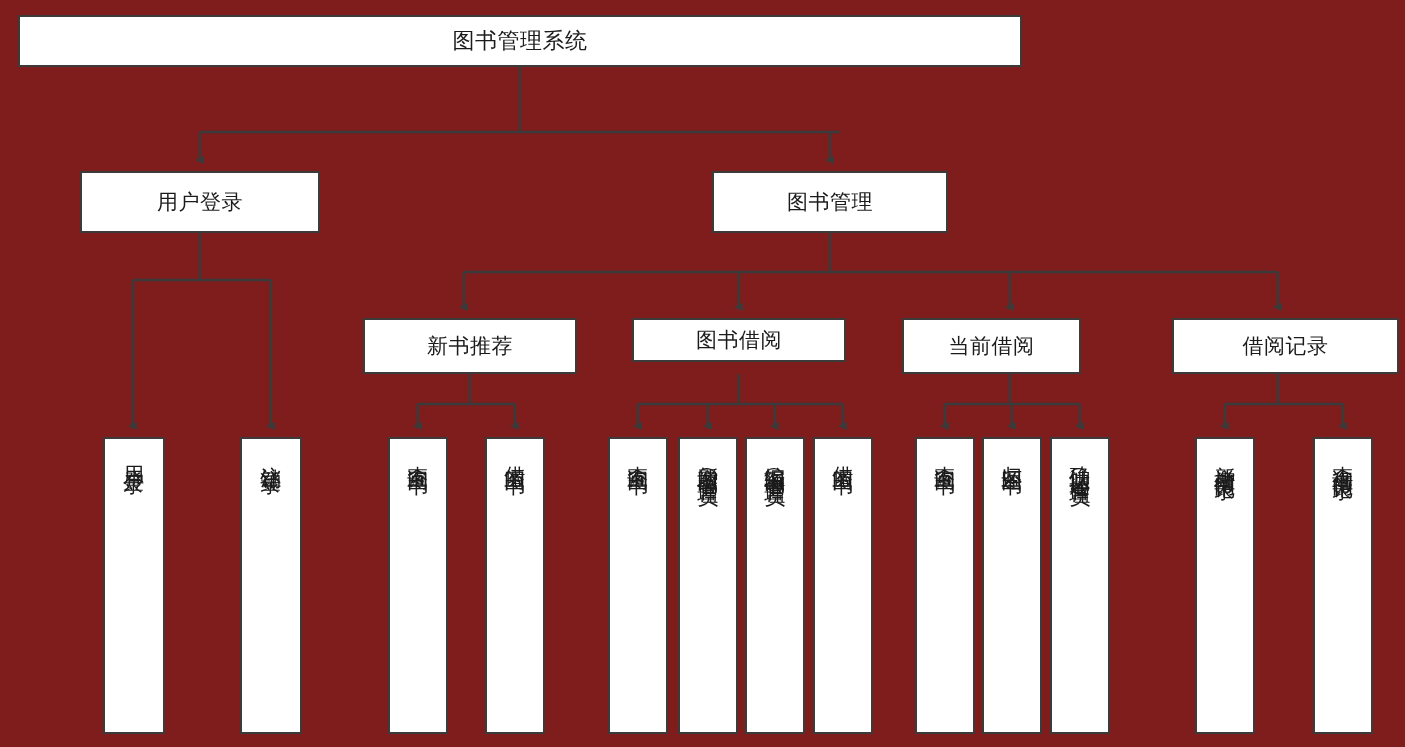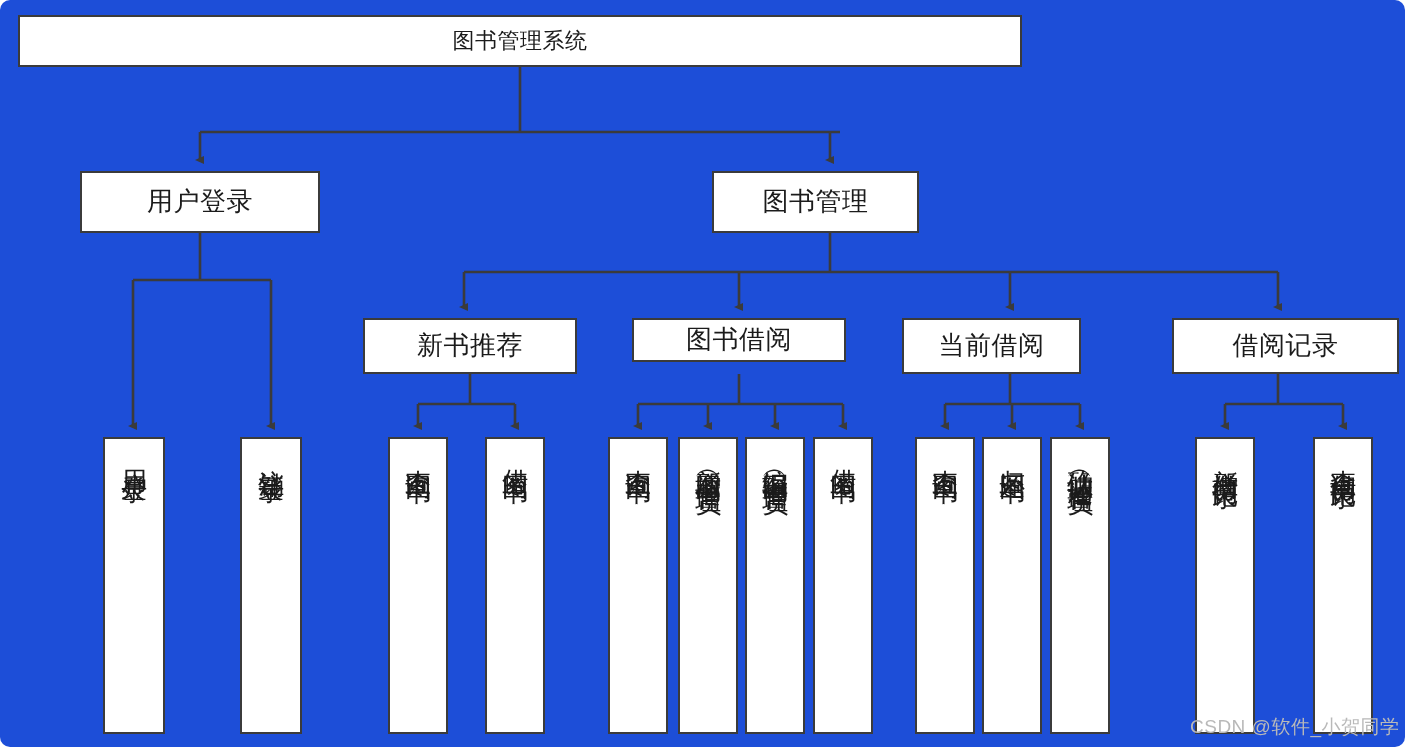--- a/index.html
+++ b/index.html
@@ -7,42 +7,41 @@
     padding: 0;
     background: #ffffff;
   }
   body {
     font-family: "Liberation Sans", "DejaVu Sans", sans-serif;
   }
   #canvas {
     position: relative;
     width: 1405px;
     height: 747px;
-    background: #1d4ed8;
+    background: #7f1d1d;
     overflow: hidden;
-    border-radius: 10px;
   }
   svg.connectors {
     position: absolute;
     left: 0;
     top: 0;
     width: 1405px;
     height: 747px;
     pointer-events: none;
   }
   .node {
     position: absolute;
     box-sizing: border-box;
     border: 2px solid #3b3b3b;
     background: #ffffff;
     display: flex;
     align-items: center;
     justify-content: center;
     color: #1b1b1b;
-    font-size: 26px;
+    font-size: 21px;
     letter-spacing: 0.5px;
     line-height: 1.22;
     text-align: center;
   }
   .node.vertical {
     writing-mode: vertical-rl;
     text-orientation: upright;
     letter-spacing: 3px;
     justify-content: flex-start;
     align-items: center;
@@ -114,21 +113,21 @@
     </g>
   </svg>
 
   <div id="nodes-layer">
       <div class="node root" style="left: 18px; top: 15px; width: 1004px; height: 52px;">
         <span>图书管理系统</span>
       </div>
       <div class="node" style="left: 80px; top: 171px; width: 240px; height: 62px;">
         <span>用户登录</span>
       </div>
-      <div class="node" style="left: 712px; top: 171px; width: 207px; height: 62px;">
+      <div class="node" style="left: 712px; top: 171px; width: 236px; height: 62px;">
         <span>图书管理</span>
       </div>
       <div class="node" style="left: 363px; top: 318px; width: 214px; height: 56px; text-align: right;">
         <span>新书推荐</span>
       </div>
       <div class="node" style="left: 632px; top: 318px; width: 214px; height: 44px;">
         <span>图书借阅</span>
       </div>
       <div class="node" style="left: 902px; top: 318px; width: 179px; height: 56px;">
         <span>当前借阅</span>
@@ -170,15 +169,14 @@
         <span>确认归还（管理员）</span>
       </div>
       <div class="node vertical" style="left: 1195px; top: 437px; width: 60px; height: 297px;">
         <span>新增借阅记录</span>
       </div>
       <div class="node vertical" style="left: 1313px; top: 437px; width: 60px; height: 297px;">
         <span>查询借阅记录</span>
       </div>
     </div>
 
-  <div class="watermark" style="left: 1190px; top: 714px;">CSDN @软件_小贺同学</div>
 
 </div>
 
 </body></html>

